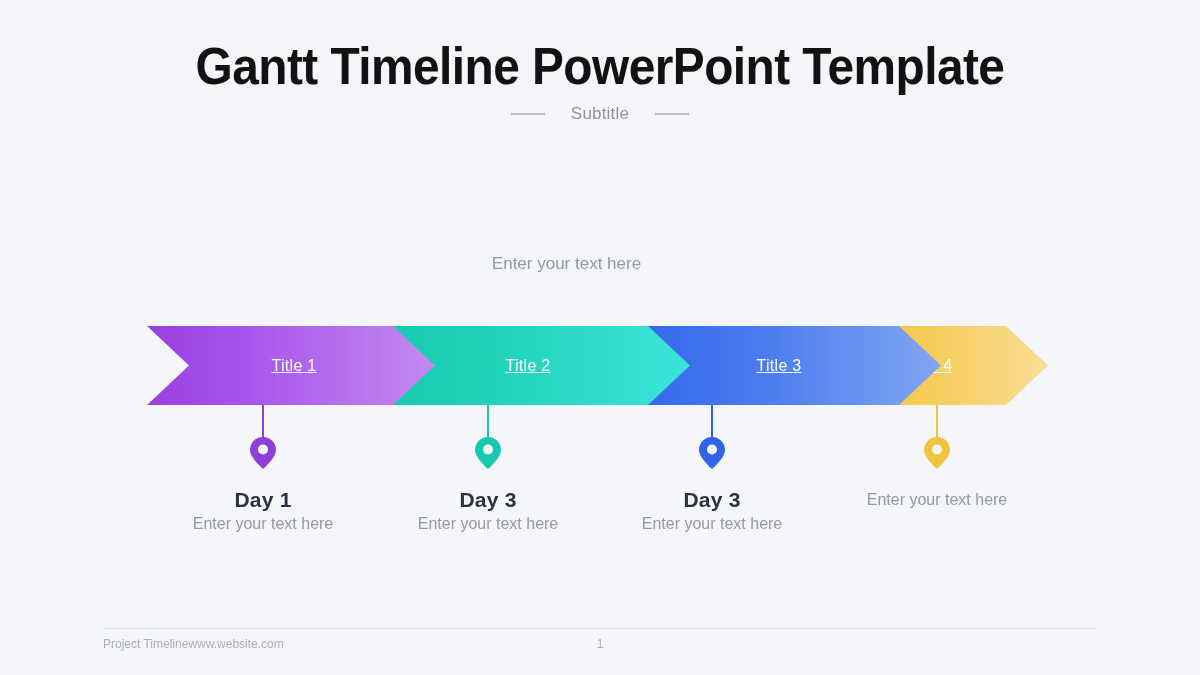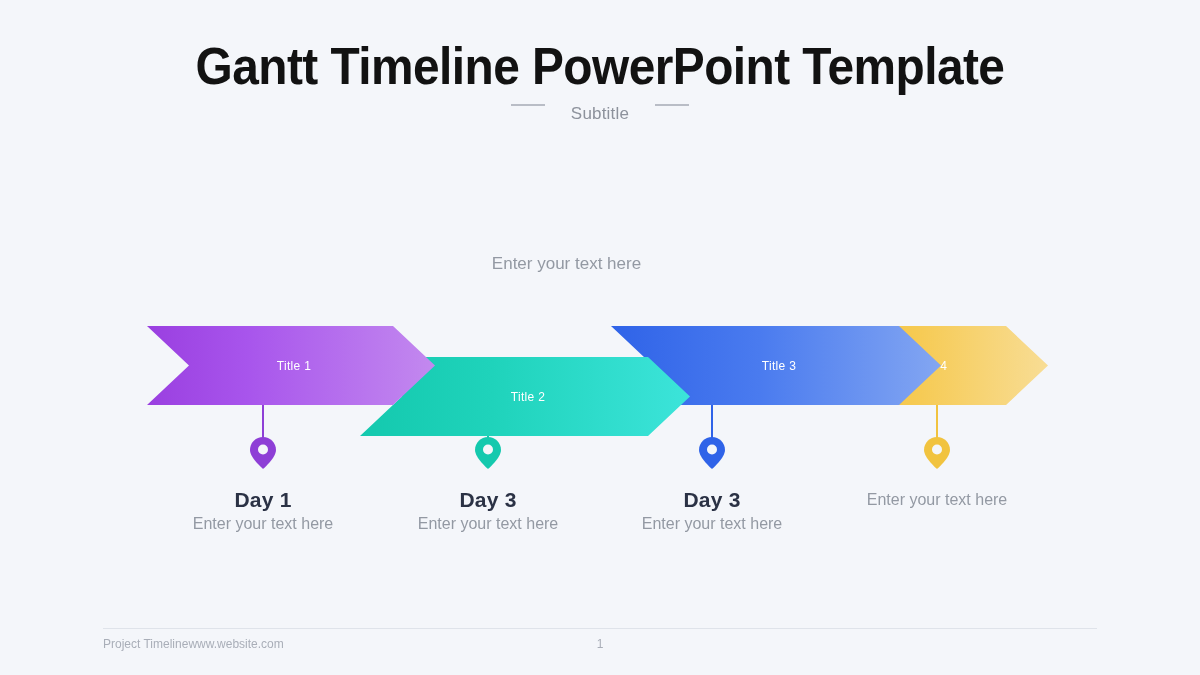--- a/index.html
+++ b/index.html
@@ -33,21 +33,21 @@
     letter-spacing: -0.6px;
     line-height: 1.1;
     transform: scaleX(0.92);
   }
   .subtitle-row {
     position: absolute;
     top: 104px;
     left: 0;
     width: 1200px;
     display: flex;
-    align-items: flex-start;
+    align-items: center;
     justify-content: center;
     gap: 26px;
   }
   .sub-dash {
     width: 34px;
     height: 2px;
     background: #b9bdc6;
   }
   .subtitle-text {
     font-size: 17px;
@@ -78,41 +78,41 @@
     position: absolute;
     top: 0;
     height: 79px;
     display: flex;
     align-items: center;
     justify-content: center;
     filter: drop-shadow(0 3px 4px rgba(40,45,70,0.16));
   }
   .chev-label {
     position: relative;
-    font-size: 12px;
+    font-size: 16px;
     color: #ffffff;
     letter-spacing: 0.3px;
     z-index: 3;
     padding-left: 6px;
+    text-decoration: underline;
   }
   
   .chev1 {
     left: 0;
     width: 288px;
     background: linear-gradient(90deg, #9a3fe0 0%, #a855ec 35%, #c389ef 100%);
     clip-path: polygon(0 0, 246px 0, 288px 50%, 246px 100%, 0 100%, 42px 50%);
     z-index: 4;
   }
   .chev2 {
     left: 213px;
     width: 330px;
     background: linear-gradient(90deg, #14c9ae 0%, #1fd3bb 40%, #3ce4da 100%);
     clip-path: polygon(0 0, 288px 0, 330px 50%, 288px 100%, 0 100%, 42px 50%);
     z-index: 3;
-    margin-top: 31px;
   }
   .chev3 {
     left: 464px;
     width: 330px;
     background: linear-gradient(90deg, #2f63e8 0%, #4a7bef 45%, #83a6f2 100%);
     clip-path: polygon(0 0, 288px 0, 330px 50%, 288px 100%, 0 100%, 42px 50%);
     z-index: 2;
     text-align: center;
   }
   .chev4 {

